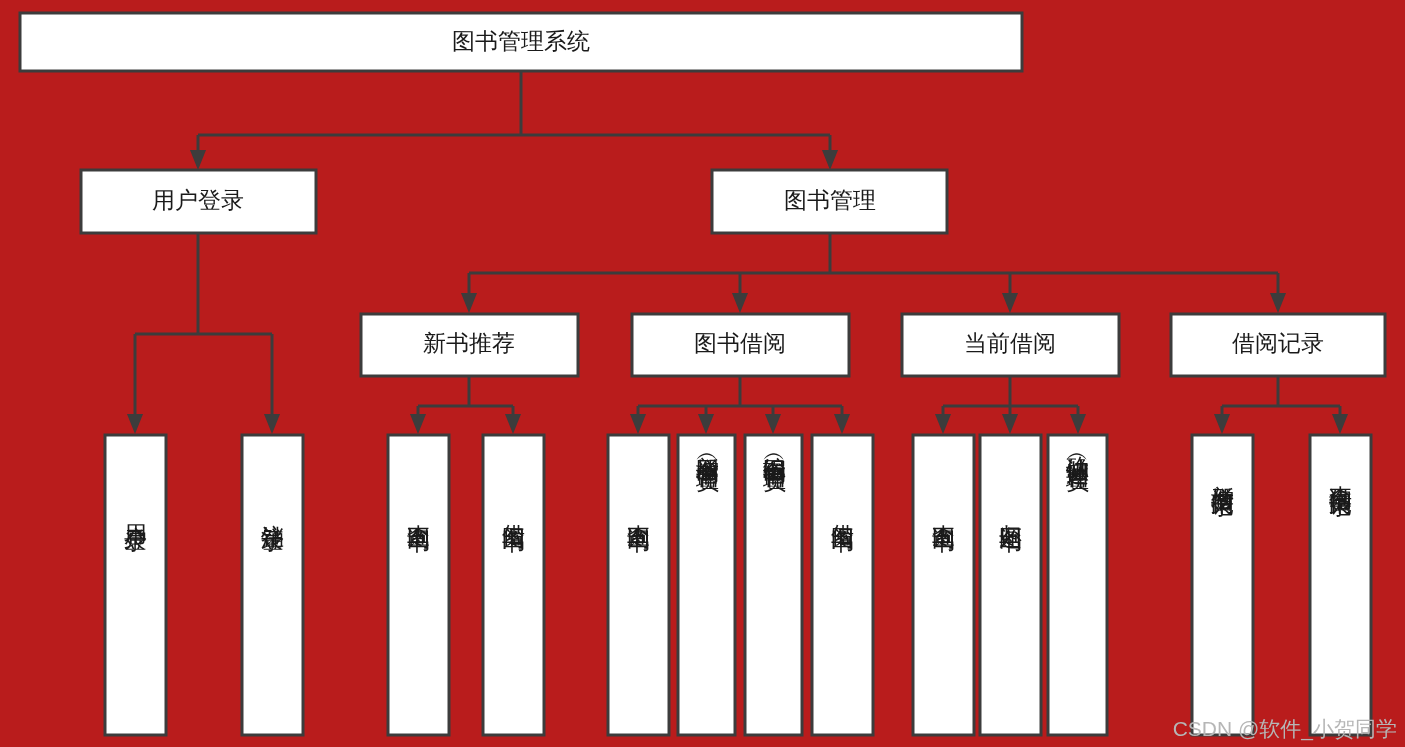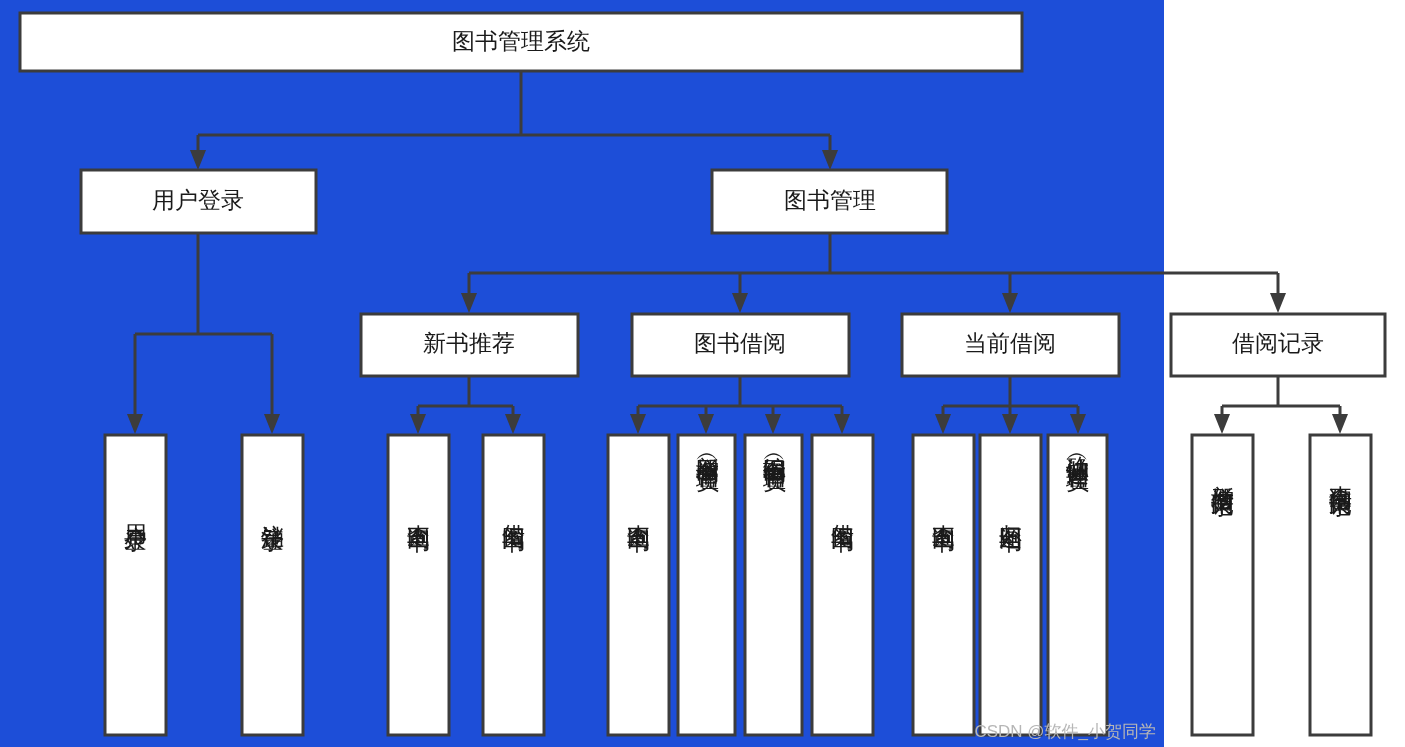--- a/index.html
+++ b/index.html
@@ -8,23 +8,23 @@
     background: #ffffff;
   }
   body {
     width: 1405px;
     height: 747px;
     font-family: "Liberation Sans", "DejaVu Sans", sans-serif;
     overflow: hidden;
   }
   #diagram-root {
     position: relative;
-    width: 1164px;
+    width: 1405px;
     height: 747px;
-    background: #1d4ed8;
+    background: #b91c1c;
     text-align: right;
   }
   svg#flowchart {
     display: block;
     width: 1405px;
     height: 747px;
   }
   .node-box {
     fill: #ffffff;
     stroke: #3c3c3c;
@@ -53,21 +53,21 @@
     fill: #1a1a1a;
     text-anchor: middle;
     writing-mode: vertical-rl;
     letter-spacing: 2px;
   }
   .watermark {
     position: absolute;
     right: 8px;
     bottom: 4px;
     font-family: "Liberation Sans", "DejaVu Sans", sans-serif;
-    font-size: 17px;
+    font-size: 21px;
     color: #b6b6b6;
     white-space: nowrap;
     user-select: none;
   }
 </style>
 </head>
 <body>
 
 <div id="diagram-root">
 

